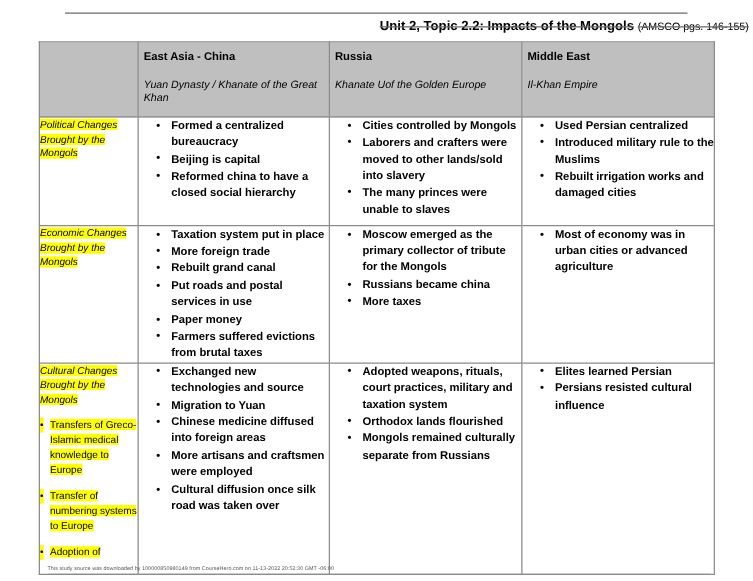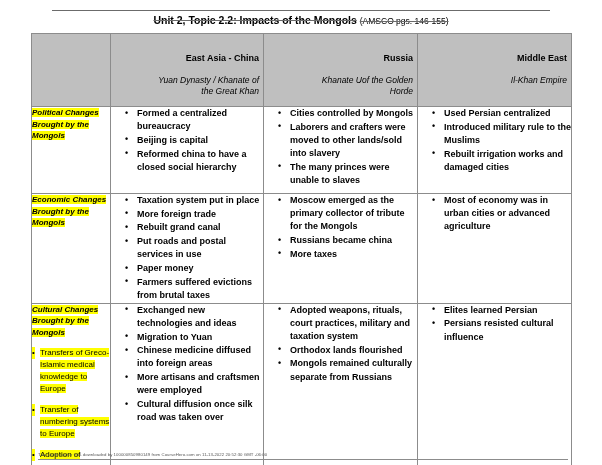--- a/index.html
+++ b/index.html
@@ -18,21 +18,21 @@
 
   
   .title-wrap {
     position: absolute;
     left: 0;
     top: 10px;
     width: 602px;
     height: 22px;
     display: flex;
     align-items: center;
-    justify-content: center;
+    justify-content: flex-end;
   }
   .title-rule {
     position: absolute;
     left: 52px;
     right: 52px;
     top: 10px;
     height: 1px;
     background: #6b6b6b;
   }
   .title-text {
@@ -77,46 +77,44 @@
   }
   col.c-label { width: 79px; }
   col.c-china { width: 153px; }
   col.c-russia { width: 154px; }
   col.c-me    { width: 154px; }
 
   
   tr.head td {
     background: #bfbfbf;
     height: 50px;
-    text-align: right;
-    padding: 18px 4px 4px 4px;
+    text-align: left;
+    padding: 5px 4px 4px 4px;
   }
   .head-title {
     font-weight: bold;
     font-size: 9px;
     line-height: 12px;
     margin-bottom: 11px;
   }
   .head-sub {
     font-style: italic;
     font-size: 8.5px;
     line-height: 11px;
-    margin-left: 30px;
   }
   td.head-blank { background: #bfbfbf; }
 
   
   td.labelcell {
     padding: 6px 5px 5px 5px;
   }
   .label-title {
     font-style: italic;
     font-size: 8px;
     line-height: 11.5px;
-    font-weight: bold;
   }
   .hl {
     background: #ffff00;
     box-decoration-break: clone;
     -webkit-box-decoration-break: clone;
   }
   ul.label-sub {
     list-style: none;
     margin: 9px 0 0 0;
     padding: 0;
@@ -208,21 +206,21 @@
     <tbody>
 
       <tr class="head">
         <td class="head-blank"></td>
         <td>
           <div class="head-title">East Asia - China</div>
           <div class="head-sub">Yuan Dynasty / Khanate of the Great Khan</div>
         </td>
         <td>
           <div class="head-title">Russia</div>
-          <div class="head-sub">Khanate Uof the Golden Horde</div>
+          <div class="head-sub">Khanate Uof the Golden Europe</div>
         </td>
         <td>
           <div class="head-title">Middle East</div>
           <div class="head-sub">Il-Khan Empire</div>
         </td>
       </tr>
 
       <tr class="r1">
         <td class="labelcell">
           <div class="label-title"><span class="hl">Political Changes Brought by the Mongols</span></div>
@@ -282,21 +280,21 @@
         <td class="labelcell">
           <div class="label-title"><span class="hl">Cultural Changes Brought by the Mongols</span></div>
           <ul class="label-sub">
             <li><span class="bullet-dot">•</span><span class="hl">Transfers of Greco-Islamic medical knowledge to Europe</span></li>
             <li><span class="bullet-dot">•</span><span class="hl">Transfer of numbering systems to Europe</span></li>
             <li><span class="bullet-dot">•</span><span class="hl">Adoption of</span></li>
           </ul>
         </td>
         <td class="contentcell">
           <ul class="bullets">
-            <li>Exchanged new technologies and ideas</li>
+            <li>Exchanged new technologies and source</li>
             <li>Migration to Yuan</li>
             <li>Chinese medicine diffused into foreign areas</li>
             <li>More artisans and craftsmen were employed</li>
             <li>Cultural diffusion once silk road was taken over</li>
           </ul>
         </td>
         <td class="contentcell">
           <ul class="bullets">
             <li>Adopted weapons, rituals, court practices, military and taxation system</li>
             <li>Orthodox lands flourished</li>

